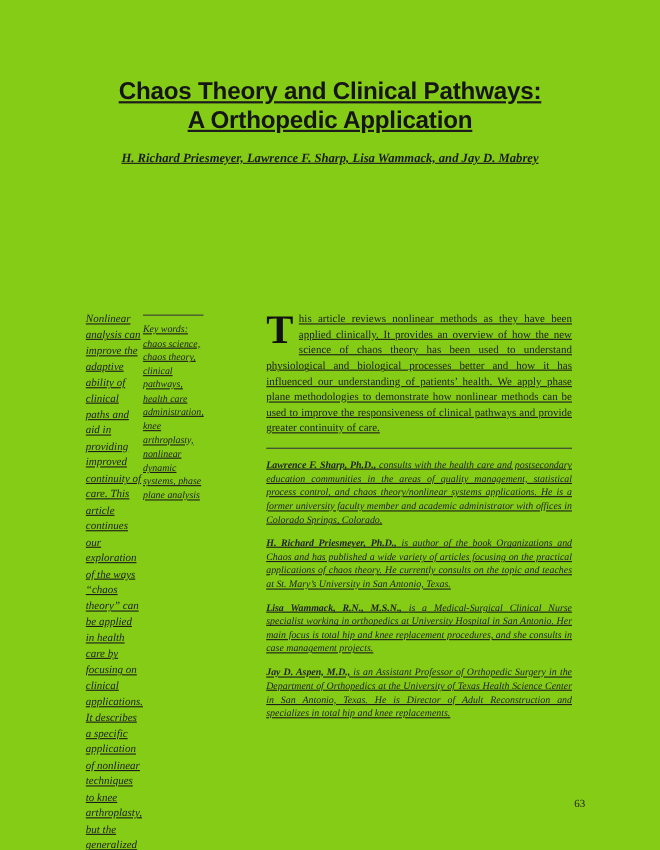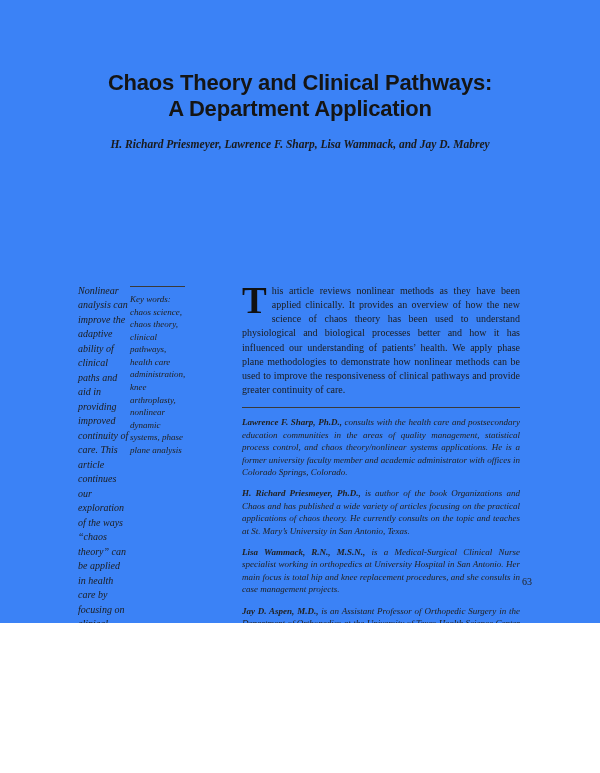--- a/index.html
+++ b/index.html
@@ -3,26 +3,27 @@
 <meta charset="utf-8">
 <style>
   html, body {
     margin: 0;
     padding: 0;
     background: #ffffff;
   }
   .sheet {
     position: relative;
     width: 600px;
-    height: 623px;
-    background: #3b82f6;
+    height: 773px;
+    background: #84cc16;
     color: #1c1c1c;
     font-family: "Liberation Serif", serif;
     overflow: hidden;
     box-sizing: border-box;
+    text-decoration: underline;
   }
   .header {
     text-align: center;
     padding-top: 70px;
   }
   .title {
     font-family: "Liberation Sans", sans-serif;
     font-weight: bold;
     font-size: 22px;
     line-height: 1.18;
@@ -122,21 +123,21 @@
   }
 </style>
 </head>
 <body>
 
 <div class="sheet">
 
   <div class="header">
     <h1 class="title">
       <span>Chaos Theory and Clinical Pathways:</span><br>
-      <span>A Department Application</span>
+      <span>A Orthopedic Application</span>
     </h1>
     <div class="authors">H. Richard Priesmeyer, Lawrence F. Sharp, Lisa Wammack, and Jay D. Mabrey</div>
   </div>
 
   <div class="columns">
 
     <div class="col-left">
       <p class="abstract">Nonlinear analysis can improve the adaptive ability of clinical paths and aid in providing improved continuity of care. This article continues our exploration of the ways “chaos theory” can be applied in health care by focusing on clinical applications. It describes a specific application of nonlinear techniques to knee arthroplasty, but the generalized nature of the technique suggests it can be applied in many other settings. The approach offers an innovative means for both improved patient care and cost savings.</p>
 
       <div class="keywords-box">

